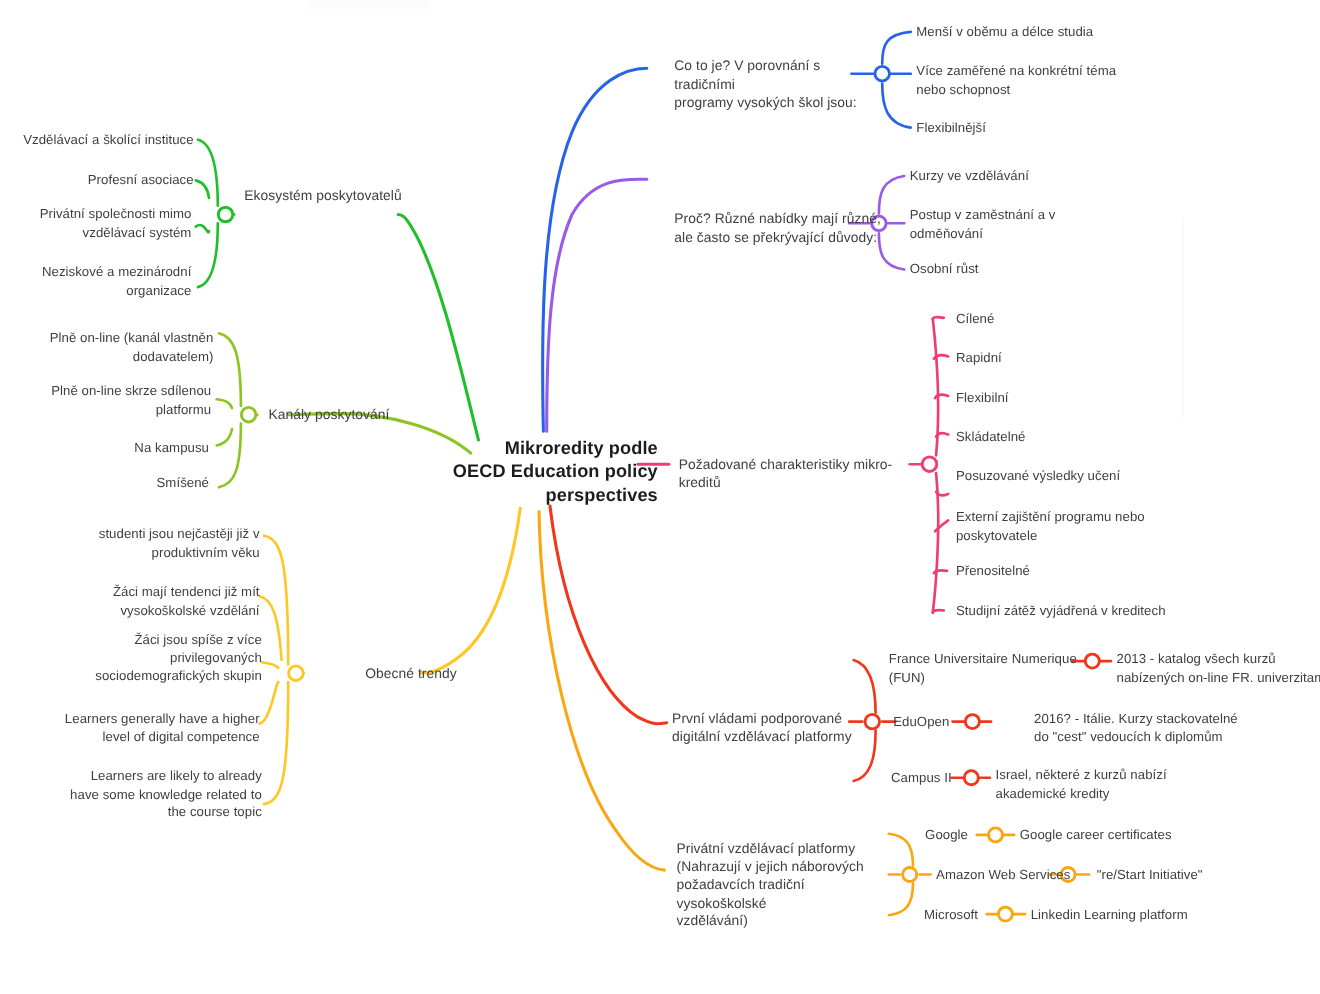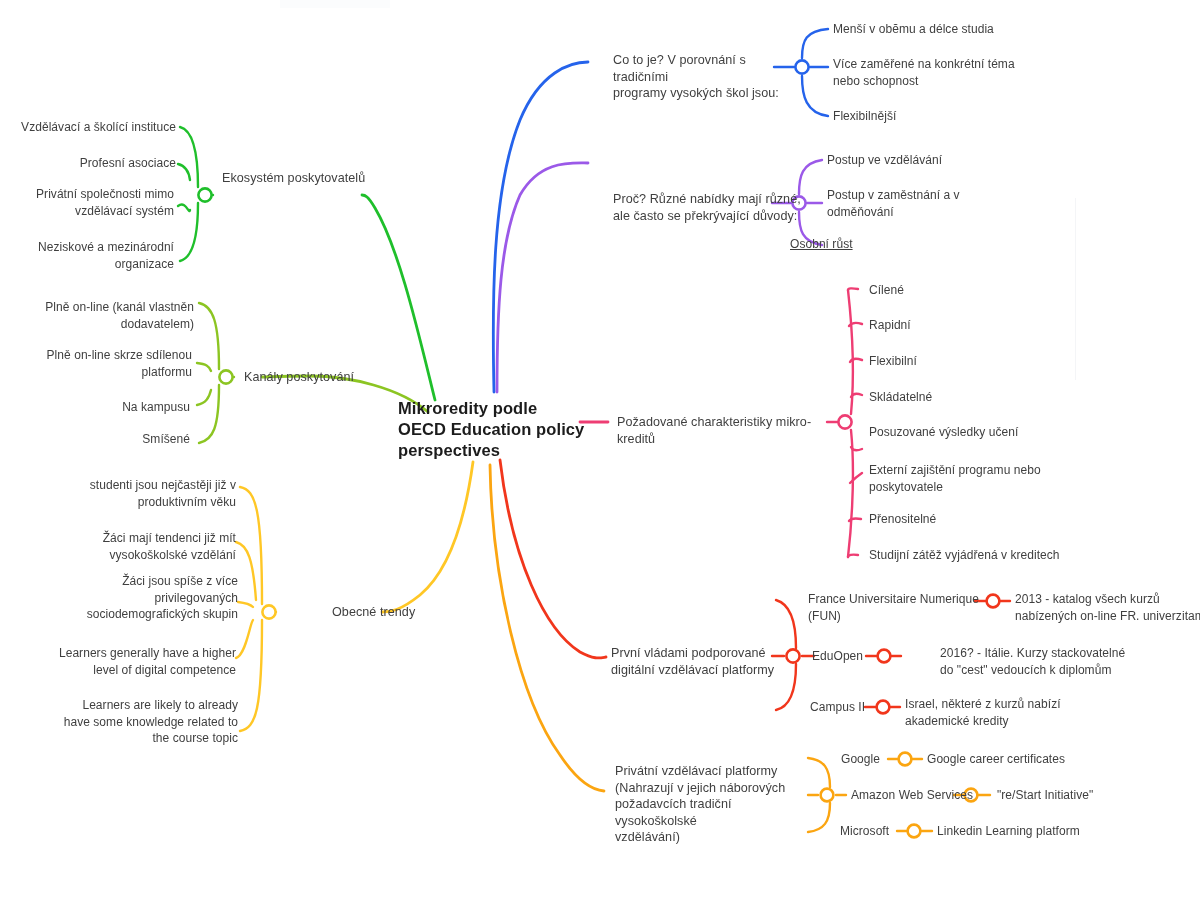--- a/index.html
+++ b/index.html
@@ -41,21 +41,21 @@
   }
   .lbl-right { text-align: left; }
   .lbl-left  { text-align: right; }
 
   .root-label {
     position: absolute;
     font-size: 16.5px;
     line-height: 21px;
     font-weight: bold;
     color: #1c1c1c;
-    text-align: left;
+    text-align: right;
     letter-spacing: 0.1px;
     white-space: pre-line;
   }
   .branch-label {
     font-size: 12.6px;
   }
   .faint-line {
     position: absolute;
     background: #f4f5f7;
   }
@@ -175,24 +175,24 @@
 
   <div class="node-label lbl-right branch-label" style="left:613px; top:52px; width:190px;">Co to je? V porovnání s tradičními
 programy vysokých škol jsou:</div>
   <div class="node-label lbl-right" style="left:833px; top:21px; width:260px;">Menší v obĕmu a délce studia</div>
   <div class="node-label lbl-right" style="left:833px; top:56px; width:250px;">Více zaměřené na konkrétní téma
 nebo schopnost</div>
   <div class="node-label lbl-right" style="left:833px; top:108px; width:220px;">Flexibilnější</div>
 
   <div class="node-label lbl-right branch-label" style="left:613px; top:191px; width:200px;">Proč? Různé nabídky mají různé,
 ale často se překrývající důvody:</div>
-  <div class="node-label lbl-right" style="left:827px; top:152px; width:230px;">Postup ve vzdělávání</div>
+  <div class="node-label lbl-right" style="left:827px; top:152px; width:230px;">Kurzy ve vzdělávání</div>
   <div class="node-label lbl-right" style="left:827px; top:187px; width:210px;">Postup v zaměstnání a v
 odměňování</div>
-  <div class="node-label lbl-right" style="left:790px; top:236px; width:200px;text-decoration:underline;">Osobní růst</div>
+  <div class="node-label lbl-right" style="left:827px; top:236px; width:200px;">Osobní růst</div>
 
   <div class="node-label lbl-right branch-label" style="left:617px; top:414px; width:230px;">Požadované charakteristiky mikro-kreditů</div>
   <div class="node-label lbl-right" style="left:869px; top:282px; width:220px;">Cílené</div>
   <div class="node-label lbl-right" style="left:869px; top:317px; width:220px;">Rapidní</div>
   <div class="node-label lbl-right" style="left:869px; top:353px; width:220px;">Flexibilní</div>
   <div class="node-label lbl-right" style="left:869px; top:389px; width:220px;">Skládatelné</div>
   <div class="node-label lbl-right" style="left:869px; top:424px; width:230px;">Posuzované výsledky učení</div>
   <div class="node-label lbl-right" style="left:869px; top:462px; width:250px;">Externí zajištění programu nebo
 poskytovatele</div>
   <div class="node-label lbl-right" style="left:869px; top:511px; width:220px;">Přenositelné</div>

